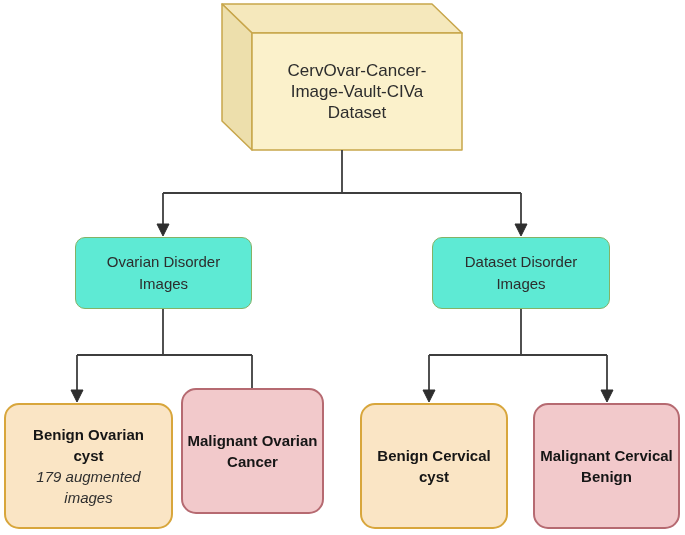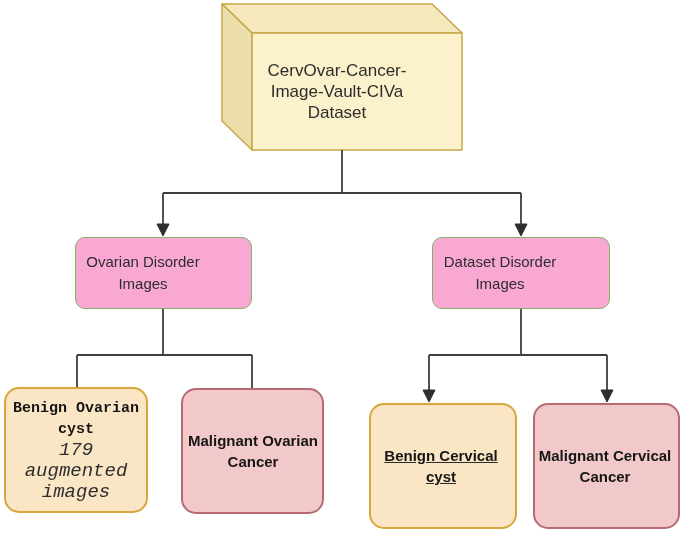--- a/index.html
+++ b/index.html
@@ -17,45 +17,45 @@
   .arrowhead { fill:#2e2e2e; stroke:#2e2e2e; stroke-width:1; stroke-linejoin:round; }
 
   .cube-face { stroke:#c8a64b; stroke-width:1.5; stroke-linejoin:round; }
   .cube-front { fill:#fbf1cb; }
   .cube-top   { fill:#f5e8bc; }
   .cube-side  { fill:#eddfac; }
 
   .node {
     position:absolute;
     display:flex; flex-direction:column;
-    align-items:flex-start; justify-content:center;
+    align-items:center; justify-content:center;
     text-align:center;
     box-sizing:border-box;
   }
   .cube-label-box { background:transparent; }
   .cube-label {
     display:block; width:170px;
     font-size:17px; line-height:21px; font-weight:400; color:#2d2d2d;
   }
   .branch {
-    background:#f9a8d4;
+    background:#5eead4;
     border:1px solid #84b266;
     border-radius:10px;
   }
   .branch-label { display:block; width:134px; font-size:15px; line-height:22px; color:#2d2d2d; }
   .leaf { border-radius:15px; padding:6px 2px; }
   .leaf.benign    { background:#fae5c5; border:2px solid #d8a63c; }
   .leaf.malignant { background:#f2c9cb; border:2px solid #b66a71; }
   .leaf-name {
     display:block; width:136px;
     font-weight:700; font-size:15px; line-height:21px; color:#161616;
   }
   .leaf-note {
     display:block; width:136px;
-    font-style:italic; font-size:19px; line-height:21px; color:#2f2f2f;
+    font-style:italic; font-size:15px; line-height:21px; color:#2f2f2f;
   }
 </style>
 </head>
 <body>
 
 <div class="canvas">
 
   <svg class="edges" viewBox="0 0 685 535">
 
     <g>
@@ -97,30 +97,30 @@
   </div>
 
   <div class="node branch" style="left:75px; top:237px; width:177px; height:72px;">
     <span class="branch-label">Ovarian Disorder Images</span>
   </div>
 
   <div class="node branch" style="left:432px; top:237px; width:178px; height:72px;">
     <span class="branch-label">Dataset Disorder Images</span>
   </div>
 
-  <div class="node leaf benign" style="left:4px; top:387px; width:144px; height:126px;font-family:Liberation Mono, monospace;">
+  <div class="node leaf benign" style="left:4px; top:403px; width:169px; height:126px;">
     <span class="leaf-name">Benign Ovarian cyst</span>
     <span class="leaf-note">179 augmented images</span>
   </div>
 
   <div class="node leaf malignant" style="left:181px; top:388px; width:143px; height:126px;">
     <span class="leaf-name">Malignant Ovarian Cancer</span>
   </div>
 
-  <div class="node leaf benign" style="left:369px; top:403px; width:148px; height:126px;text-decoration:underline;">
+  <div class="node leaf benign" style="left:360px; top:403px; width:148px; height:126px;">
     <span class="leaf-name">Benign Cervical cyst</span>
   </div>
 
   <div class="node leaf malignant" style="left:533px; top:403px; width:147px; height:126px;">
-    <span class="leaf-name">Malignant Cervical Cancer</span>
+    <span class="leaf-name">Malignant Cervical Benign</span>
   </div>
 
 </div>
 
 </body></html>

